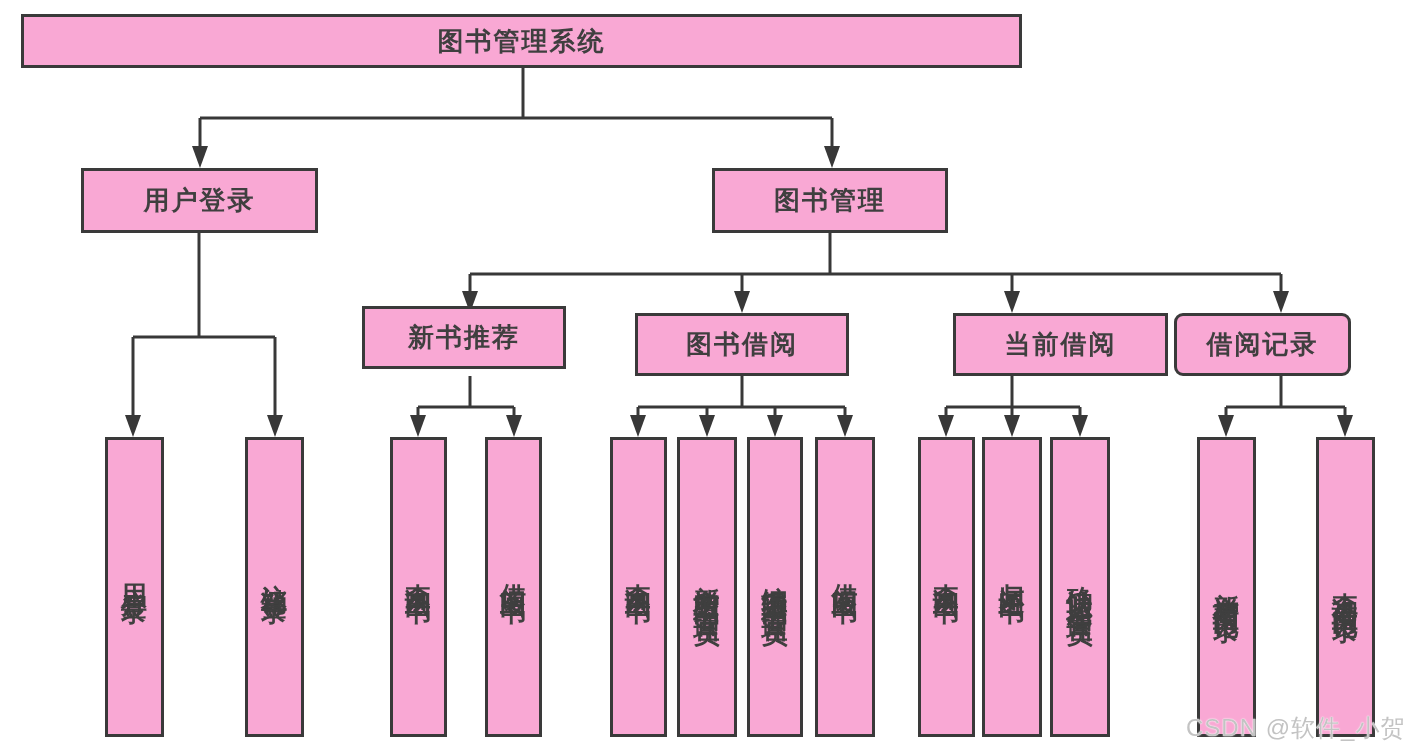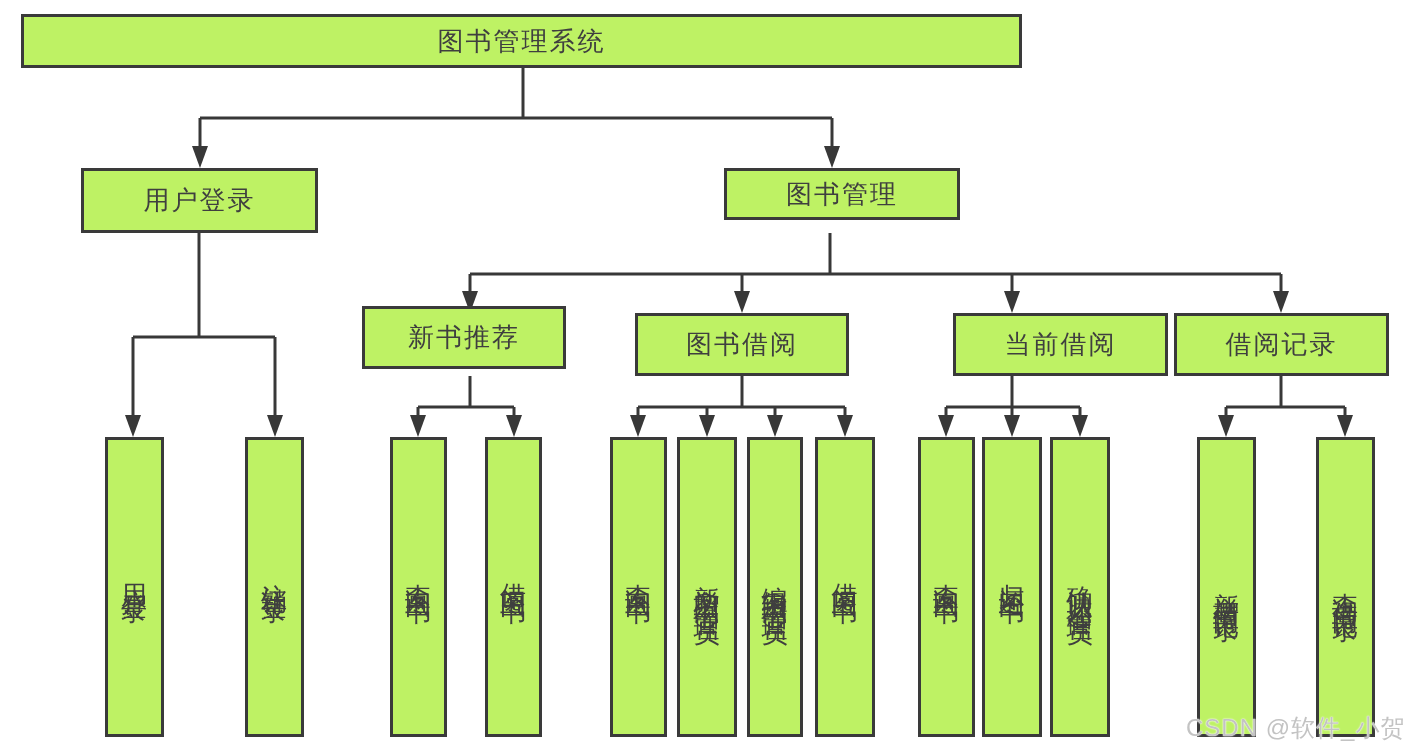--- a/index.html
+++ b/index.html
@@ -7,28 +7,29 @@
     position:relative;
     width:1405px;height:747px;
     background:#ffffff;
     font-family:"Liberation Sans","DejaVu Sans",sans-serif;
     overflow:hidden;
   }
   #wires{position:absolute;left:0;top:0;width:1405px;height:747px;z-index:1;}
   .node{
     position:absolute;
     box-sizing:border-box;
-    background:#bef264;
+    background:#f9a8d4;
     border:3px solid #3a3a3a;
     display:flex;
     align-items:center;
     justify-content:center;
     color:#3f3f3f;
     font-size:26px;
     z-index:2;
+    font-weight:bold;
   }
   .hbox span{
     white-space:nowrap;
     letter-spacing:2px;
   }
   .vbox span{
     writing-mode:vertical-rl;
     text-orientation:mixed;
     letter-spacing:5px;
     line-height:1;
@@ -106,34 +107,34 @@
       <polygon points="1337,415 1353,415 1345,437" fill="#383838"></polygon>
     </svg>
 
   <div class="node hbox" style="left:21px;top:14px;width:1001px;height:54px;">
     <span>图书管理系统</span>
   </div>
 
   <div class="node hbox" style="left:81px;top:168px;width:237px;height:65px;">
     <span>用户登录</span>
   </div>
-  <div class="node hbox" style="left:712px;top:168px;width:236px;height:52px;margin-left:12px;">
+  <div class="node hbox" style="left:712px;top:168px;width:236px;height:65px;">
     <span>图书管理</span>
   </div>
 
   <div class="node hbox" style="left:362px;top:306px;width:204px;height:63px;">
     <span>新书推荐</span>
   </div>
   <div class="node hbox" style="left:635px;top:313px;width:214px;height:63px;justify-content:center;">
     <span>图书借阅</span>
   </div>
   <div class="node hbox" style="left:905px;top:313px;width:215px;height:63px;margin-left:48px;">
     <span>当前借阅</span>
   </div>
-  <div class="node hbox" style="left:1174px;top:313px;width:215px;height:63px;">
+  <div class="node hbox" style="left:1174px;top:313px;width:177px;height:63px;border-radius:9px;">
     <span>借阅记录</span>
   </div>
 
   <div class="node vbox" style="left:105px;top:437px;width:59px;height:300px;">
     <span>用户登录</span>
   </div>
   <div class="node vbox" style="left:245px;top:437px;width:59px;height:300px;">
     <span>注销登录</span>
   </div>
 

